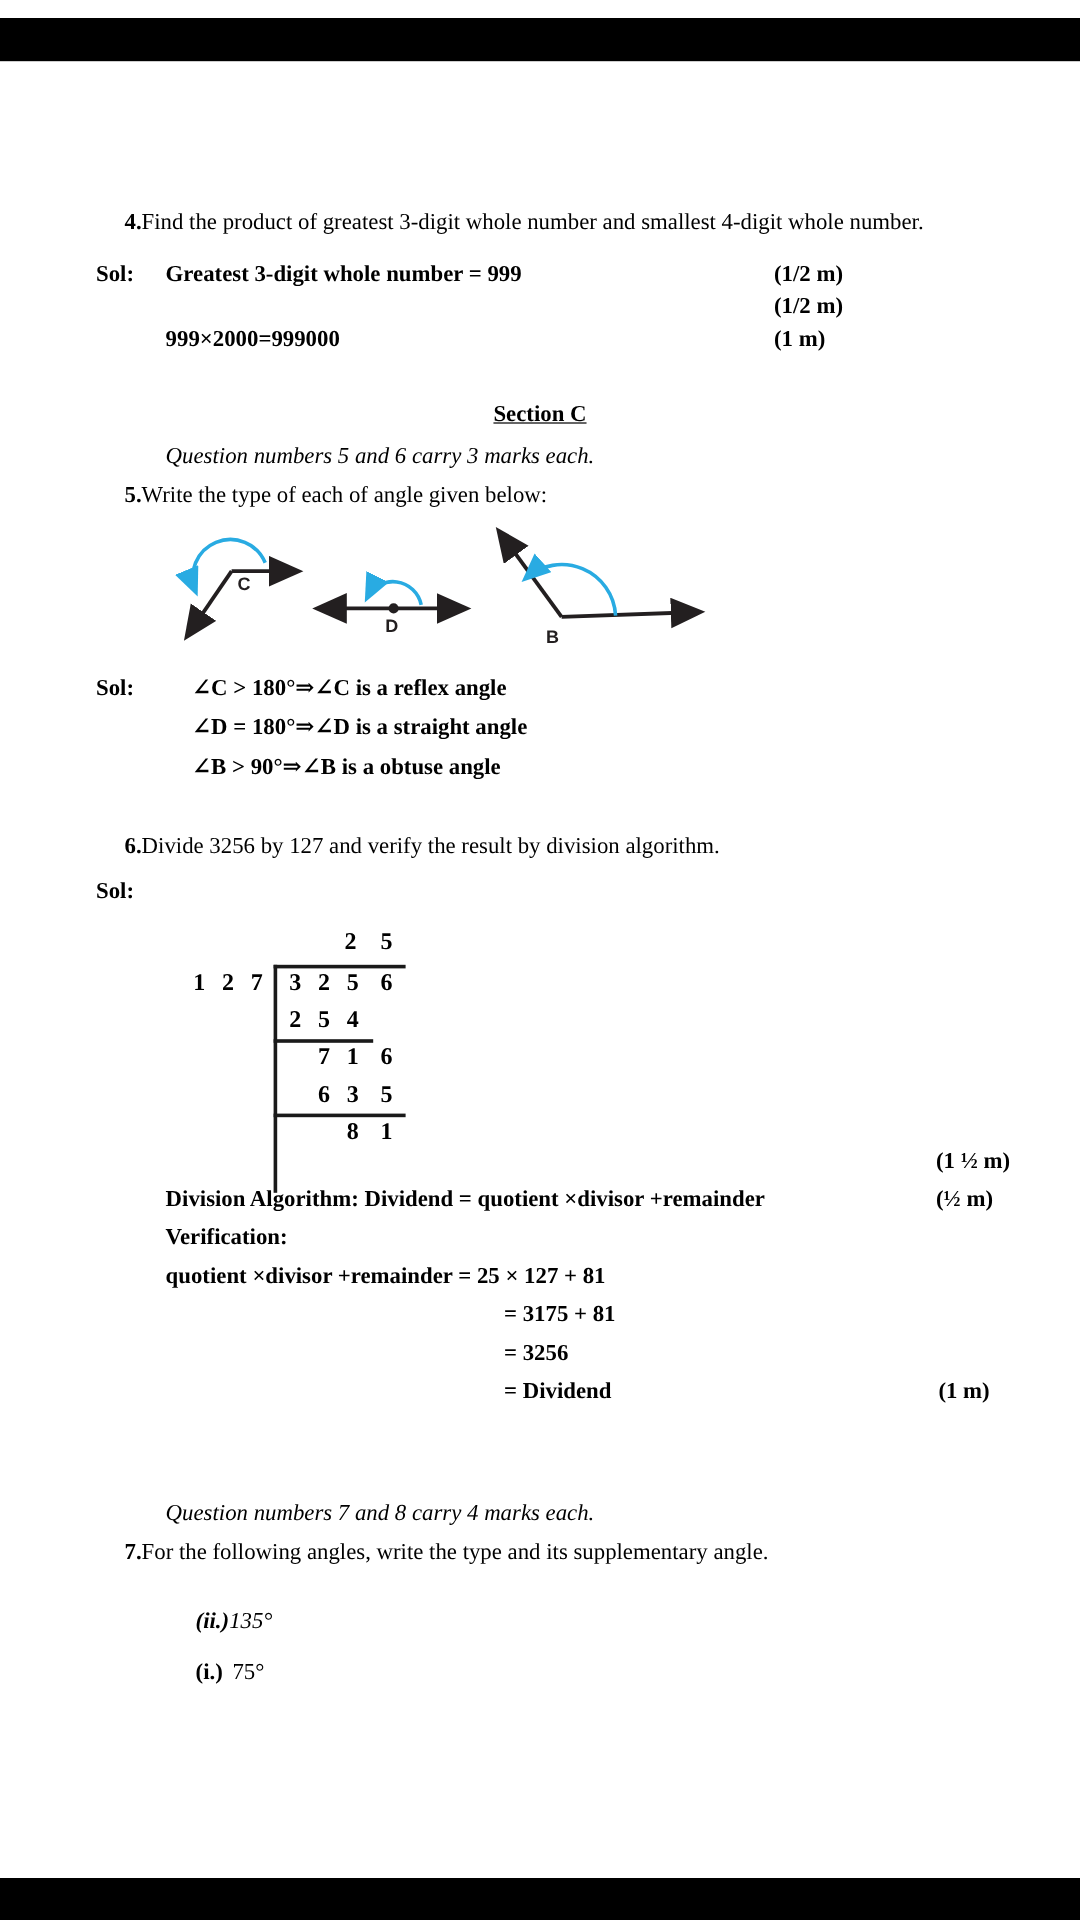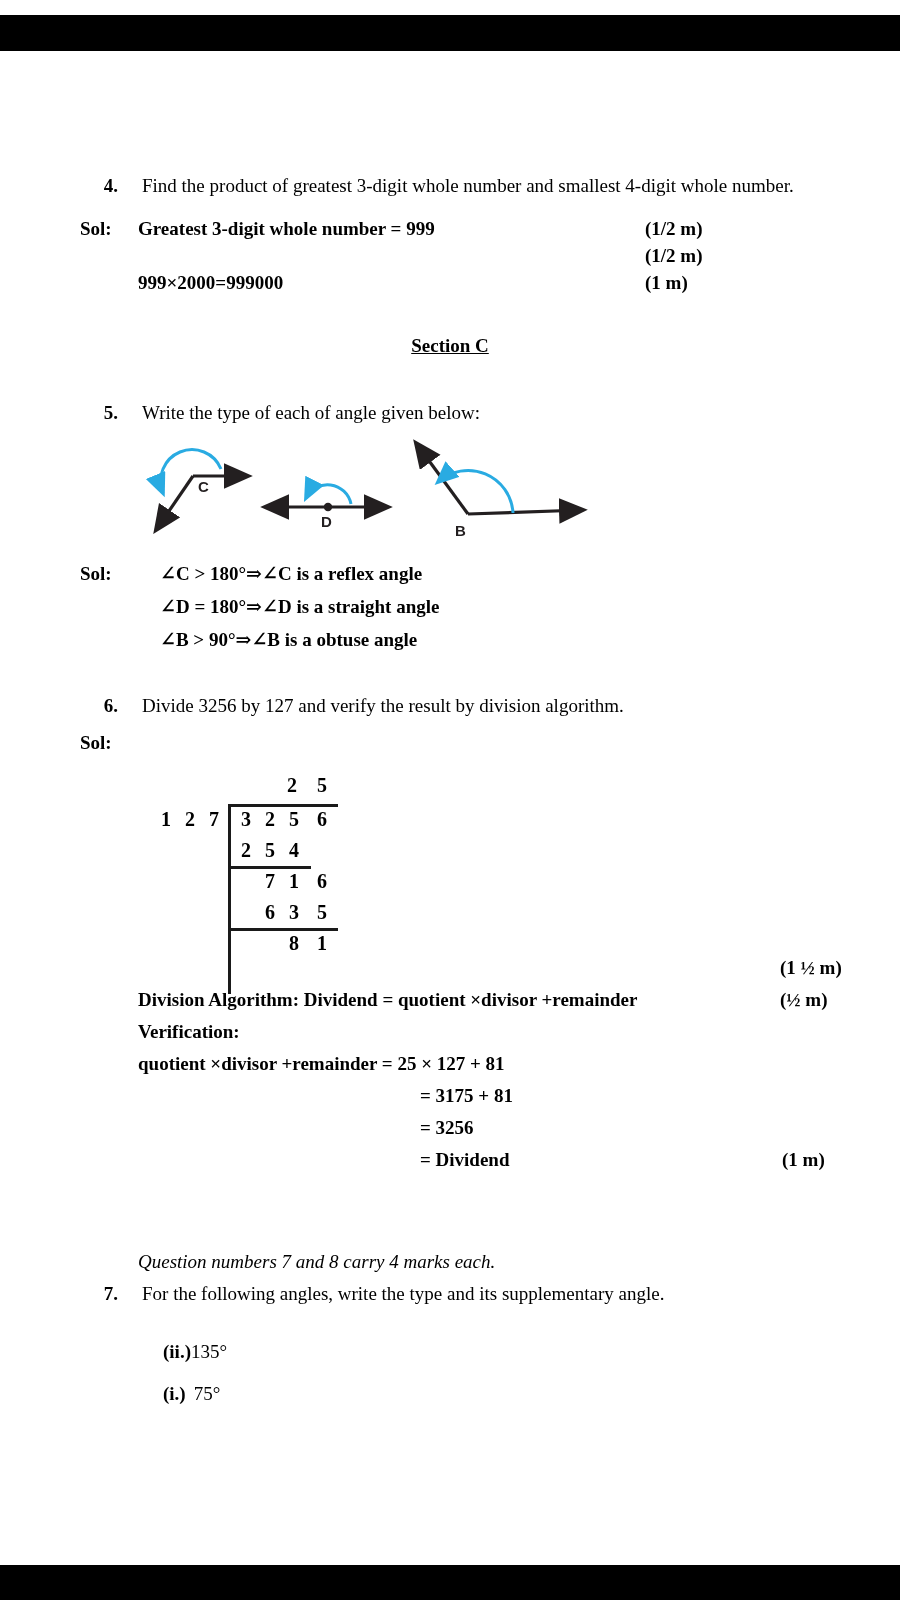--- a/index.html
+++ b/index.html
@@ -41,21 +41,21 @@
   }
   .qnum {
     font-weight: bold;
     font-size: 19px;
     width: 38px;
     text-align: right;
     flex: none;
   }
   .qtext {
     font-size: 19px;
-    margin-left: 24px;
+    margin-left: 0;
   }
   .sol-label {
     font-weight: bold;
     font-size: 19px;
     width: 58px;
     text-align: left;
     flex: none;
   }
   .bodytext {
     font-size: 19px;
@@ -141,20 +141,21 @@
       <span class="bodytext">Greatest 3-digit whole number = 999</span>
     </div>
     <div class="marks" style="left:645px; top:167px;">(1/2 m)</div>
 
     <div class="marks" style="left:645px; top:194px;">(1/2 m)</div>
 
     <div class="bodytext" style="position:absolute; left:138px; top:221px;">999×2000=999000</div>
     <div class="marks" style="left:645px; top:221px;">(1 m)</div>
 
     <div class="section-head" style="top:284px;">Section C</div>
+    <div class="section-note" style="left:138px; top:319px;">Question numbers 5 and 6 carry 3 marks each.</div>
 
     <div class="row" style="left:80px; top:351px; width:790px;">
       <span class="qnum">5.</span>
       <span class="qtext">Write the type of each of angle given below:</span>
     </div>
 
     <div class="figures">
       <svg width="500" height="125" viewBox="0 0 500 125">
         <defs>
           <marker id="arrB" markerWidth="10" markerHeight="10" refX="7.5" refY="4" orient="auto" markerUnits="strokeWidth">
@@ -265,18 +266,18 @@
     <div class="section-note" style="left:138px; top:1200px;">Question numbers 7 and 8 carry 4 marks each.</div>
 
     <div class="row" style="left:80px; top:1232px; width:790px;">
       <span class="qnum">7.</span>
       <span class="qtext">For the following angles, write the type and its supplementary angle.</span>
     </div>
 
     <div class="romanitem" style="left:163px; top:1332px;">
       <b>(i.)</b><span style="display:inline-block;width:8px;"></span><span>75°</span>
     </div>
-    <div class="romanitem" style="left:163px; top:1290px;">
+    <div class="romanitem" style="left:163px; top:1290px;font-style:italic;">
       <b>(ii.)</b><span>135°</span>
     </div>
 
   </div>
 </div>
 
 </body></html>

